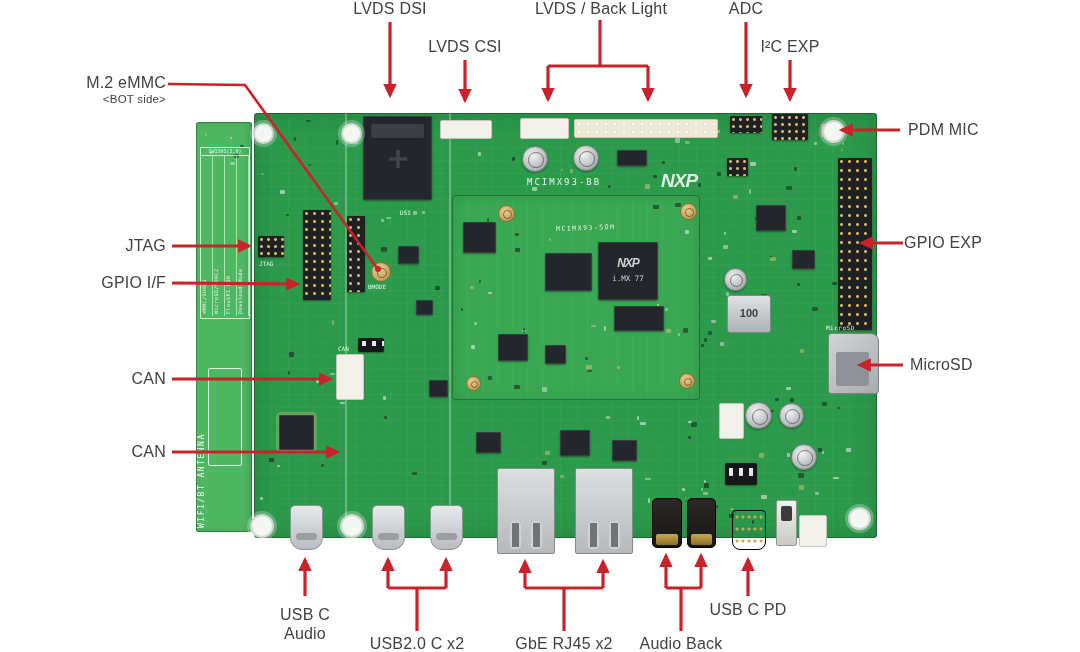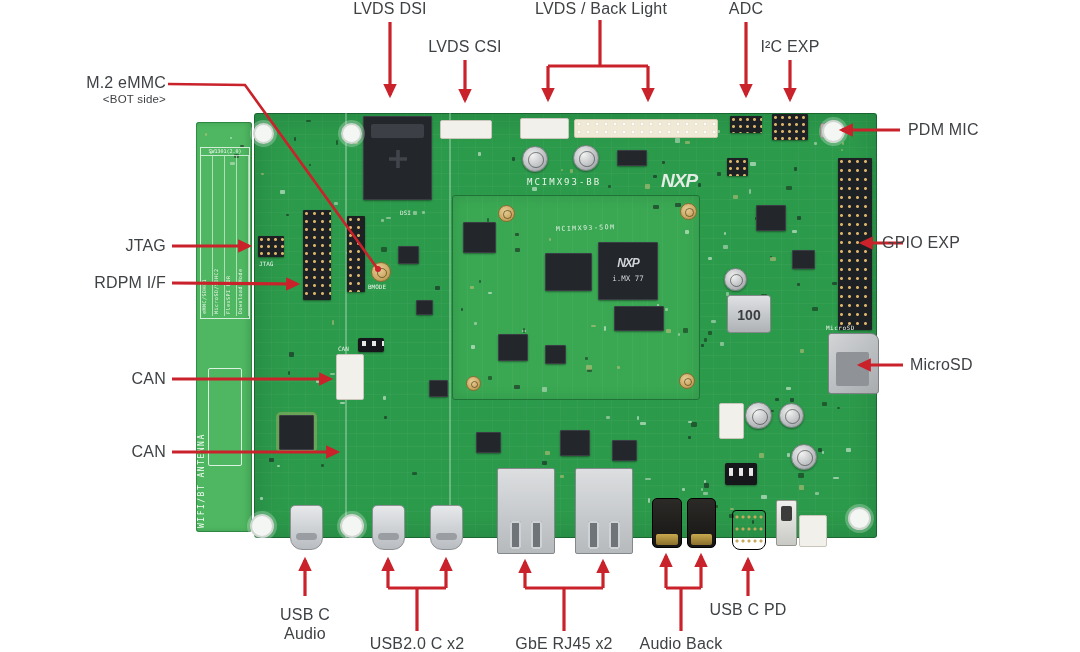--- a/index.html
+++ b/index.html
@@ -364,21 +364,21 @@
   <div class="cmp stand" style="left:679px;top:373px;width:14px;height:14px"></div>
   <div class="cmp stand" style="left:466px;top:376px;width:13px;height:13px"></div>
 
   <div class="cmp cap" style="left:522px;top:146px;width:24px;height:24px"></div>
   <div class="cmp cap" style="left:573px;top:145px;width:24px;height:24px"></div>
   <div class="cmp ic" style="left:617px;top:150px;width:30px;height:16px"></div>
   <div class="cmp hdr" style="left:727px;top:158px;width:21px;height:18px"></div>
   <div class="cmp ic" style="left:756px;top:205px;width:30px;height:26px"></div>
   <div class="cmp ic" style="left:792px;top:250px;width:23px;height:19px"></div>
   <div class="cmp" style="left:727px;top:295px;width:42px;height:36px;background:linear-gradient(#dfe1e3,#aeb2b5);border:1px solid #84888b;border-radius:3px">
-    <div class="chiplbl" style="top:11px;font-size:14px;color:#3a3d40;font-weight:bold">100</div>
+    <div class="chiplbl" style="top:11px;font-size:11px;color:#3a3d40;font-weight:bold">100</div>
   </div>
   <div class="cmp cap" style="left:724px;top:268px;width:21px;height:21px"></div>
   <div class="cmp cap" style="left:745px;top:402px;width:25px;height:25px"></div>
   <div class="cmp cap" style="left:779px;top:403px;width:23px;height:23px"></div>
   <div class="cmp cap" style="left:791px;top:444px;width:24px;height:24px"></div>
   <div class="cmp wconn" style="left:719px;top:403px;width:23px;height:34px"></div>
   <div class="cmp ic" style="left:560px;top:430px;width:30px;height:26px"></div>
   <div class="cmp ic" style="left:612px;top:440px;width:25px;height:21px"></div>
   <div class="cmp ic" style="left:476px;top:432px;width:25px;height:21px"></div>
   <div class="cmp ic" style="left:398px;top:246px;width:21px;height:18px"></div>
@@ -464,24 +464,24 @@
   <div class="lbl" style="left:390px;top:9px;z-index:6">LVDS DSI</div>
   <div class="lbl" style="left:465px;top:47px;z-index:6">LVDS CSI</div>
   <div class="lbl" style="left:601px;top:9px;z-index:6">LVDS / Back Light</div>
   <div class="lbl" style="left:746px;top:9px;z-index:6">ADC</div>
   <div class="lbl" style="left:790px;top:47px;z-index:6">I²C EXP</div>
   <div class="lbl-r" style="left:166px;top:89px;z-index:6">
     <span>M.2 eMMC</span>
     <span class="sub">&lt;BOT side&gt;</span>
   </div>
   <div class="lbl-l" style="left:908px;top:130px;z-index:6">PDM MIC</div>
-  <div class="lbl-l" style="left:882px;top:243px;z-index:6">GPIO EXP</div>
+  <div class="lbl-l" style="left:904px;top:243px;z-index:6">GPIO EXP</div>
   <div class="lbl-l" style="left:910px;top:365px;z-index:6">MicroSD</div>
   <div class="lbl-r" style="left:166px;top:246px;z-index:6">JTAG</div>
-  <div class="lbl-r" style="left:166px;top:283px;z-index:6">RDPM I/F</div>
+  <div class="lbl-r" style="left:166px;top:283px;z-index:6">GPIO I/F</div>
   <div class="lbl-r" style="left:166px;top:379px;z-index:6">CAN</div>
   <div class="lbl-r" style="left:166px;top:452px;z-index:6">CAN</div>
   <div class="lbl" style="left:305px;top:624px;z-index:6">
     <span>USB C</span>
     <span class="sub" style="font-size:16px">Audio</span>
   </div>
   <div class="lbl" style="left:417px;top:644px;z-index:6">USB2.0 C x2</div>
   <div class="lbl" style="left:564px;top:644px;z-index:6">GbE RJ45 x2</div>
   <div class="lbl" style="left:681px;top:644px;z-index:6">Audio Back</div>
   <div class="lbl" style="left:748px;top:610px;z-index:6">USB C PD</div>

